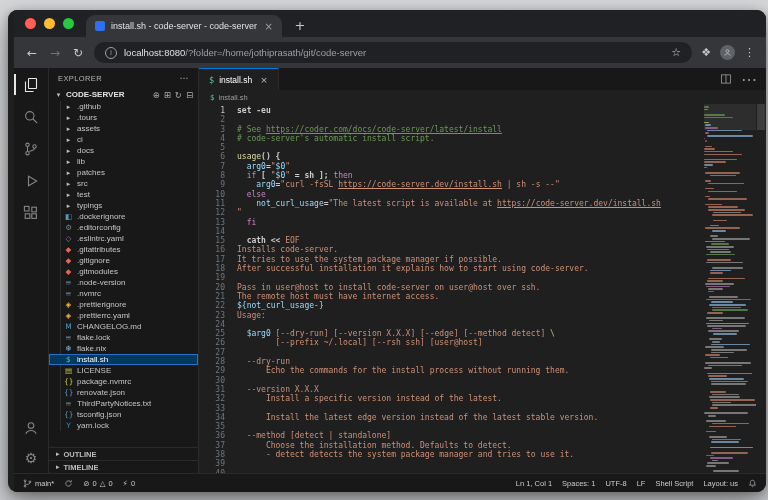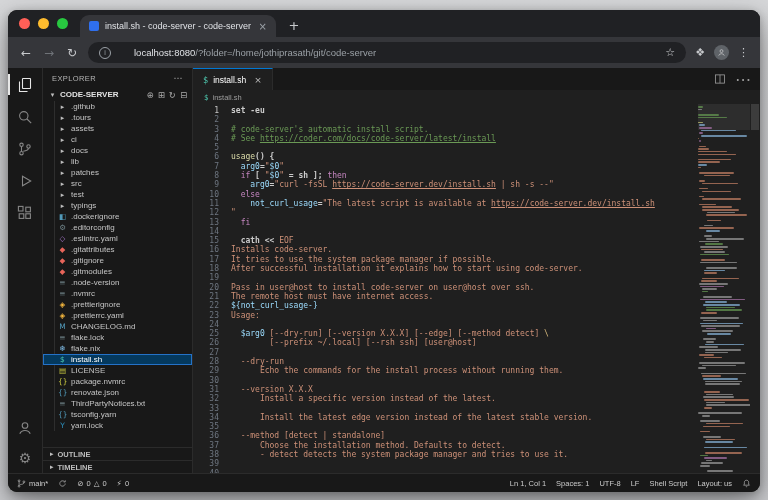--- a/index.html
+++ b/index.html
@@ -1,38 +1,38 @@
 <!DOCTYPE html>
 <html><head>
 <meta charset="utf-8">
 <style>
   html,body{margin:0;padding:0;}
   body{width:768px;height:500px;background:linear-gradient(#d6d7d9,#cdced1);font-family:"Liberation Sans",sans-serif;-webkit-font-smoothing:antialiased;overflow:hidden;}
   .g{font-family:"DejaVu Sans",sans-serif;}
   .window{position:absolute;left:8px;top:10px;width:752px;height:482px;border-radius:9px;overflow:hidden;
-          box-shadow:0 12px 30px rgba(0,0,0,.4), 0 2px 8px rgba(0,0,0,.25);display:flex;flex-direction:column;background:#1f1f1f;}
+          box-shadow:0 12px 30px rgba(0,0,0,.4), 0 2px 8px rgba(0,0,0,.25);display:flex;flex-direction:column;background:#1f1f1f;padding-left:6px;}
 
   
   .chrome-tabs{height:27px;background:#202124;position:relative;display:flex;align-items:flex-end;flex:0 0 auto;}
   .lights{position:absolute;left:11px;top:0;height:27px;display:flex;align-items:center;gap:8px;}
   .light{width:11px;height:11px;border-radius:50%;}
   .l-red{background:#ff5f57;}.l-yel{background:#febc2e;}.l-grn{background:#28c840;}
   .tab{margin-left:72px;height:22px;width:178px;background:#35363a;border-radius:9px 9px 0 0;display:flex;align-items:center;gap:6px;padding:0 9px;color:#dfe1e5;font-size:9px;}
   .favicon{width:10px;height:10px;border-radius:2px;background:#2f6fed;flex:0 0 auto;}
   .tab-title{flex:1;white-space:nowrap;overflow:hidden;text-overflow:ellipsis;}
   .tab-close{color:#9aa0a6;font-size:10px;cursor:pointer;}
   .newtab{width:20px;height:20px;margin:0 0 2px 8px;color:#c7c9cc;font-size:13px;display:flex;align-items:center;justify-content:center;}
 
   
   .chrome-toolbar{height:31px;background:#35363a;display:flex;align-items:center;gap:9px;padding:0 11px;flex:0 0 auto;}
   .nav-ic{color:#c7c9cc;font-size:12px;width:14px;text-align:center;cursor:pointer;}
   .nav-ic.disabled{color:#6f7378;}
   .urlbar{flex:1;height:21px;background:#202124;border-radius:11px;display:flex;align-items:center;gap:7px;padding:0 11px;font-size:9.5px;color:#dfe1e5;min-width:0;}
   .circle-i{width:10px;height:10px;border:1px solid #9aa0a6;border-radius:50%;color:#9aa0a6;font-size:7px;display:flex;align-items:center;justify-content:center;flex:0 0 auto;}
-  .url-text{white-space:nowrap;overflow:hidden;text-overflow:ellipsis;margin-left:16px;}
+  .url-text{white-space:nowrap;overflow:hidden;text-overflow:ellipsis;}
   .url-path{color:#9aa0a6;}
   .url-star{margin-left:auto;color:#c7c9cc;font-size:11px;cursor:pointer;}
   .toolbar-ic{color:#c7c9cc;font-size:11px;cursor:pointer;}
   .avatar{width:15px;height:15px;border-radius:50%;background:#5f6368;display:flex;align-items:center;justify-content:center;color:#d9dadc;font-size:9px;cursor:pointer;}
 
   
   .vscode{flex:1;display:flex;min-height:0;background:#1f1f1f;}
   .activitybar{width:34px;background:#181818;border-right:1px solid #2b2b2b;display:flex;flex-direction:column;align-items:center;padding:7px 0 6px;gap:13px;color:#868686;flex:0 0 auto;}
   .ab-item{width:34px;height:19px;display:flex;align-items:center;justify-content:center;position:relative;cursor:pointer;}
   .ab-item.active{color:#e7e7e7;}
@@ -299,21 +299,21 @@
           <div class="tree-row">
             <span class="tree-icon" style="color: rgb(81, 154, 186);">{}</span>
             <span class="tree-label">renovate.json</span>
           </div>
           <div class="tree-row">
             <span class="tree-icon" style="color: rgb(109, 128, 134);">≡</span>
             <span class="tree-label">ThirdPartyNotices.txt</span>
           </div>
           <div class="tree-row">
             <span class="tree-icon" style="color: rgb(81, 154, 186);">{}</span>
-            <span class="tree-label">tsconfig.yarn</span>
+            <span class="tree-label">tsconfig.json</span>
           </div>
           <div class="tree-row">
             <span class="tree-icon" style="color: rgb(44, 142, 187);">Y</span>
             <span class="tree-label">yarn.lock</span>
           </div>
         </div>
       <div class="sb-spacer"></div>
       <div class="sb-section">
         <span class="tree-chevron g">▸</span>
         <span>OUTLINE</span>
@@ -382,22 +382,22 @@
             <div class="ln-num">35</div>
             <div class="ln-num">36</div>
             <div class="ln-num">37</div>
             <div class="ln-num">38</div>
             <div class="ln-num">39</div>
             <div class="ln-num">40</div>
           </div>
         <div class="code">
             <div class="code-line"><span class="ln-text"><span class="tk-def">set -eu</span></span></div>
             <div class="code-line"><span class="ln-text"></span></div>
+            <div class="code-line"><span class="ln-text"><span class="tk-cm"># See </span><span class="tk-cm tk-link">https://coder.com/docs/code-server/latest/install</span></span></div>
             <div class="code-line"><span class="ln-text"><span class="tk-cm"># code-server's automatic install script.</span></span></div>
-            <div class="code-line"><span class="ln-text"><span class="tk-cm"># See </span><span class="tk-cm tk-link">https://coder.com/docs/code-server/latest/install</span></span></div>
             <div class="code-line"><span class="ln-text"></span></div>
             <div class="code-line"><span class="ln-text"><span class="tk-fn">usage</span><span class="tk-def">() {</span></span></div>
             <div class="code-line"><span class="ln-text"><span class="tk-def">  </span><span class="tk-var">arg0</span><span class="tk-def">=</span><span class="tk-str">"</span><span class="tk-var">$0</span><span class="tk-str">"</span></span></div>
             <div class="code-line"><span class="ln-text"><span class="tk-def">  </span><span class="tk-kw">if</span><span class="tk-def"> [ </span><span class="tk-str">"</span><span class="tk-var">$0</span><span class="tk-str">"</span><span class="tk-def"> = sh ]; </span><span class="tk-kw">then</span></span></div>
             <div class="code-line"><span class="ln-text"><span class="tk-def">    </span><span class="tk-var">arg0</span><span class="tk-def">=</span><span class="tk-str">"curl -fsSL </span><span class="tk-str tk-link">https://code-server.dev/install.sh</span><span class="tk-str"> | sh -s --"</span></span></div>
             <div class="code-line"><span class="ln-text"><span class="tk-def">  </span><span class="tk-kw">else</span></span></div>
             <div class="code-line"><span class="ln-text"><span class="tk-def">    </span><span class="tk-var">not_curl_usage</span><span class="tk-def">=</span><span class="tk-str">"The latest script is available at </span><span class="tk-str tk-link">https://code-server.dev/install.sh</span></span></div>
             <div class="code-line"><span class="ln-text"><span class="tk-str">"</span></span></div>
             <div class="code-line"><span class="ln-text"><span class="tk-def">  </span><span class="tk-kw">fi</span></span></div>
             <div class="code-line"><span class="ln-text"></span></div>

